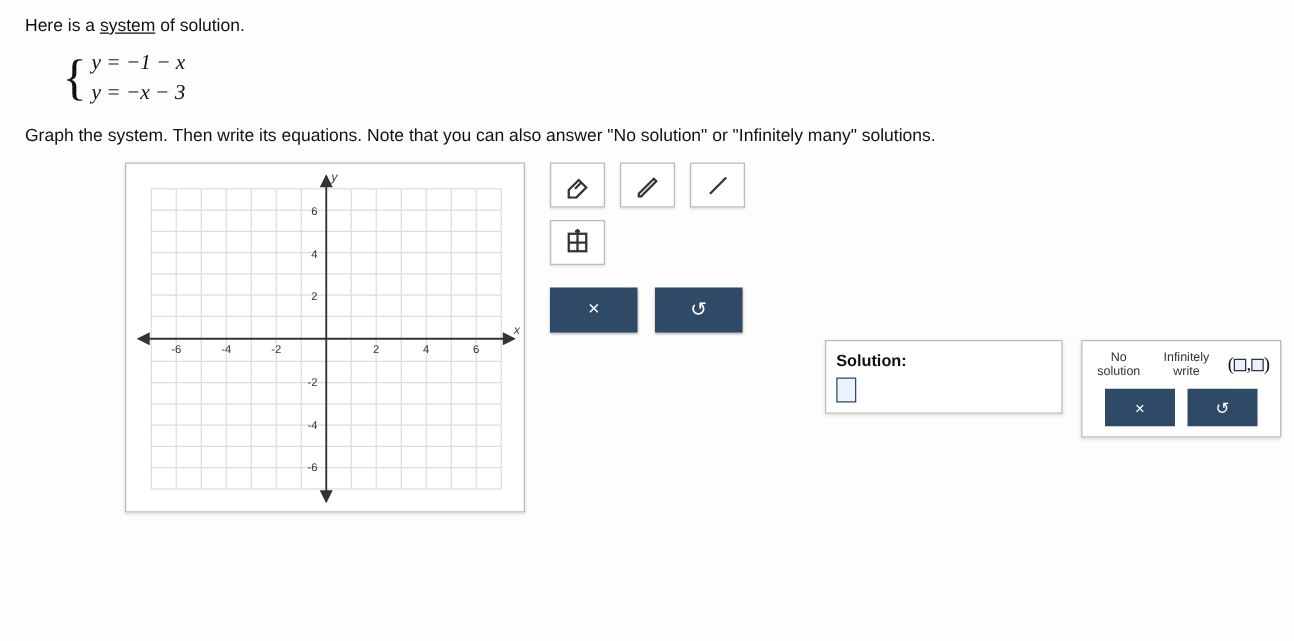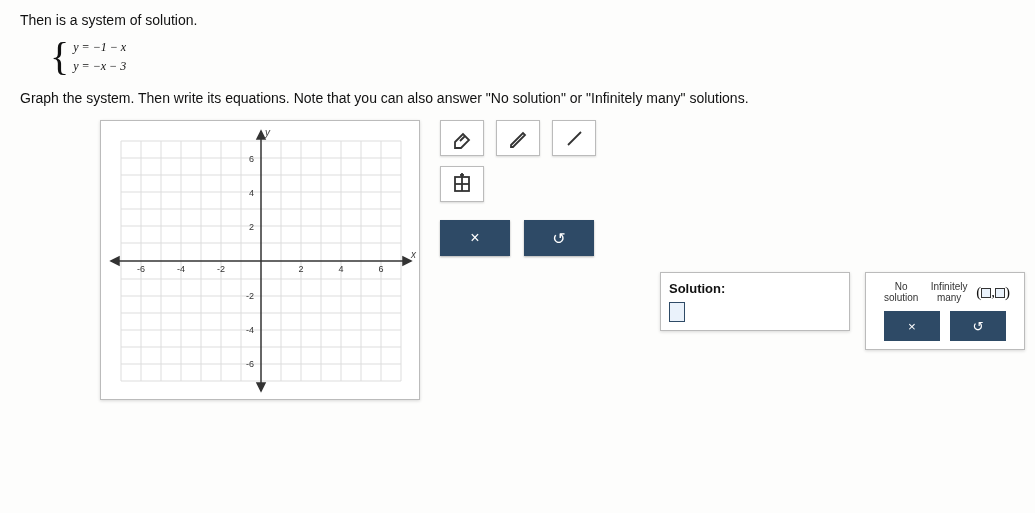--- a/index.html
+++ b/index.html
@@ -9,33 +9,33 @@
     font-family: Arial, Helvetica, sans-serif;
     font-size: 14px;
     color: #111;
     background: #fdfdfc;
     width: 1035px;
     height: 513px;
     overflow: hidden;
     position: relative;
   }
   .intro { margin-bottom: 8px; }
-  .underline { }
+  .underline { text-decoration: underline; }
   .system-brace {
     display: flex;
     align-items: center;
     margin: 8px 0 8px 30px;
   }
   .brace {
     font-size: 40px;
     line-height: 1;
     margin-right: 4px;
     font-family: "Times New Roman", serif;
   }
-  .eqs { font-family: "Times New Roman", serif; font-size: 12px; font-style: italic; }
+  .eqs { font-family: "Times New Roman", serif; font-size: 17px; font-style: italic; }
   .eq { margin: 4px 0; }
   .instr { margin: 12px 0 14px 0; }
   .work-row { display: flex; align-items: flex-start; gap: 20px; }
   .graph-box {
     margin-left: 80px;
     width: 320px; height: 280px;
     border: 1px solid #bbb;
     position: relative;
     background: #fff;
     box-shadow: 0 1px 3px rgba(0,0,0,.15);
@@ -81,41 +81,41 @@
   .ans-box {
     border: 1px solid #bbb;
     background: #fff;
     padding: 8px;
     position: absolute;
     left: 865px;
     top: 272px;
     width: 160px;
     box-shadow: 0 1px 3px rgba(0,0,0,.15);
   }
-  .ans-row1 { display: flex; gap: 6px; align-items: center; justify-content: center; margin-bottom: 8px;}
+  .ans-row1 { display: flex; gap: 6px; align-items: center; justify-content: space-between; margin-bottom: 8px;}
   .ans-opt {
     font-size: 10px; text-align: center; line-height: 1.1;
     width: 42px; cursor: pointer; color:#333;
   }
   .ans-pair { font-family: "Times New Roman", serif; font-size: 15px; cursor:pointer; }
   .ans-pair .sq { display:inline-block; width:10px; height:10px; border:1px solid #333; background:#eaf2fb; vertical-align:middle; }
   .ans-row2 { display: flex; gap: 10px; justify-content: center; }
   .ans-btn {
     width: 56px; height: 30px;
     background: #2e4a66; color: #fff;
     border: none; cursor: pointer;
     display:flex; align-items:center; justify-content:center;
   }
   .axis-lbl { position:absolute; font-size:10px; color:#444; font-style:italic; }
 </style>
 </head>
 <body>
 
 <div class="intro">
-  <span>Then is a </span><span class="underline">system</span><span> of solution.</span>
+  <span>Here is a </span><span class="underline">system</span><span> of solution.</span>
 </div>
 
 <div class="system-brace">
   <div class="brace">{</div>
   <div class="eqs">
     <div class="eq">y = −1 − x</div>
     <div class="eq">y = −x − 3</div>
   </div>
 </div>
 
@@ -222,21 +222,21 @@
 </div>
 
 <div class="sol-box">
   <div class="sol-label">Solution:</div>
   <div class="sol-field" title=""></div>
 </div>
 
 <div class="ans-box">
   <div class="ans-row1">
     <div class="ans-opt">No solution</div>
-    <div class="ans-opt">Infinitely many</div>
+    <div class="ans-opt">Infinitely write</div>
     <div class="ans-pair">
       <span>(</span><span class="sq"></span><span>,</span><span class="sq"></span><span>)</span>
     </div>
   </div>
   <div class="ans-row2">
     <button class="ans-btn">
       <span>×</span>
     </button>
     <button class="ans-btn">
       <span>↺</span>

